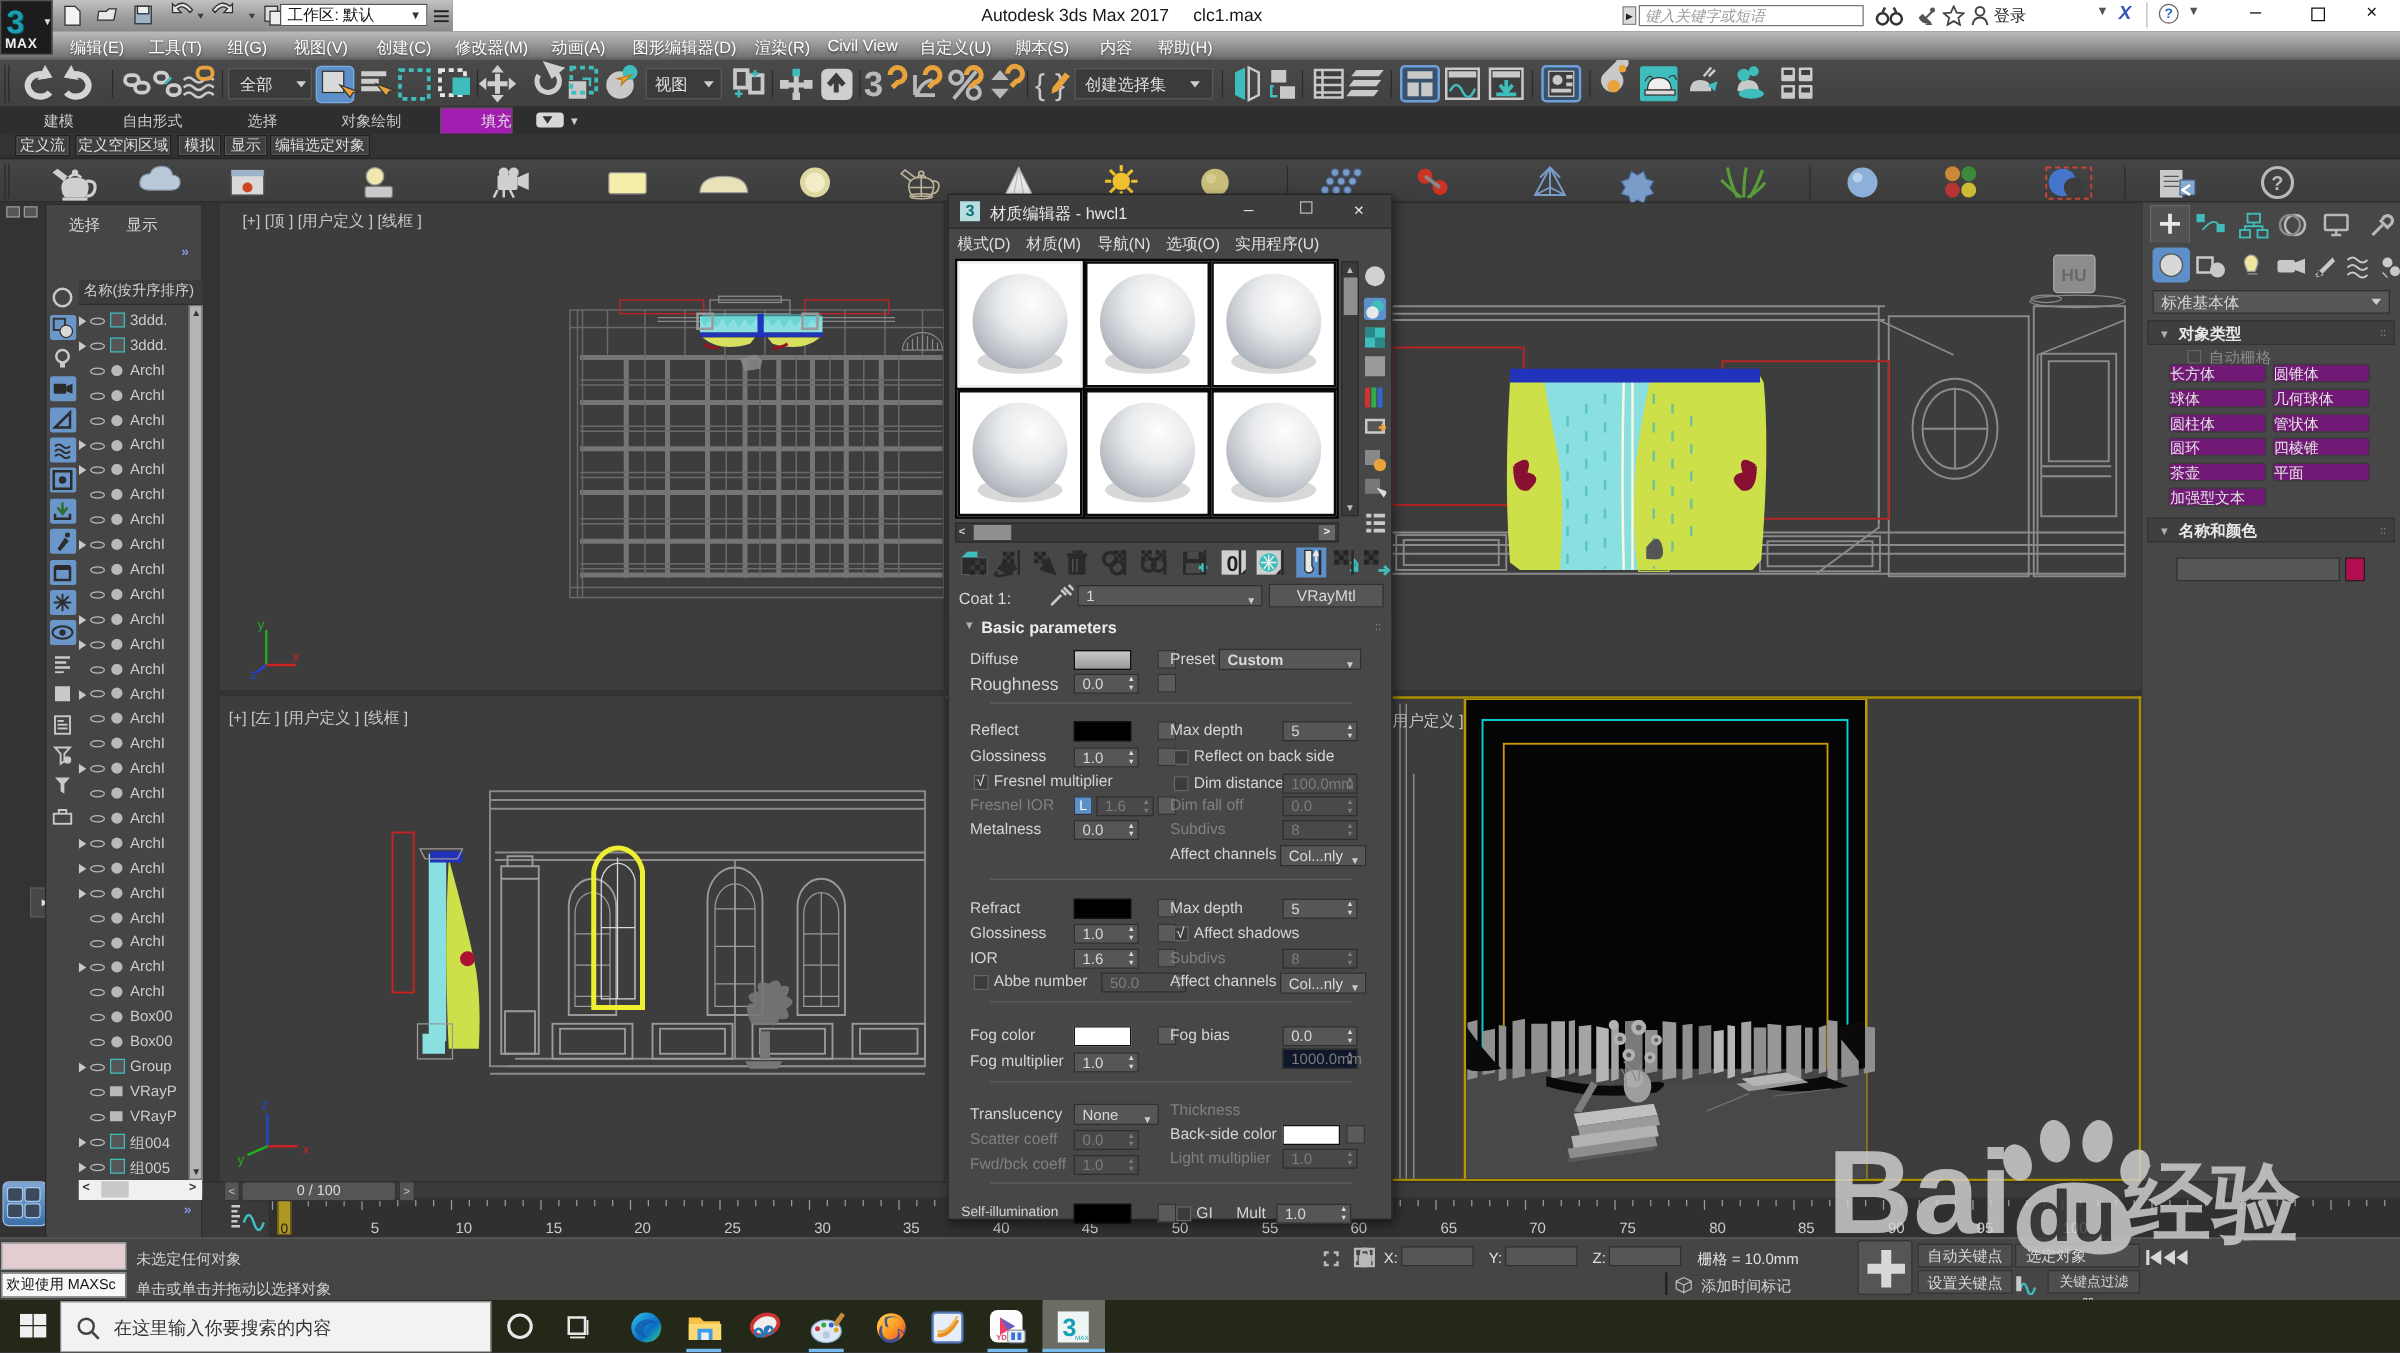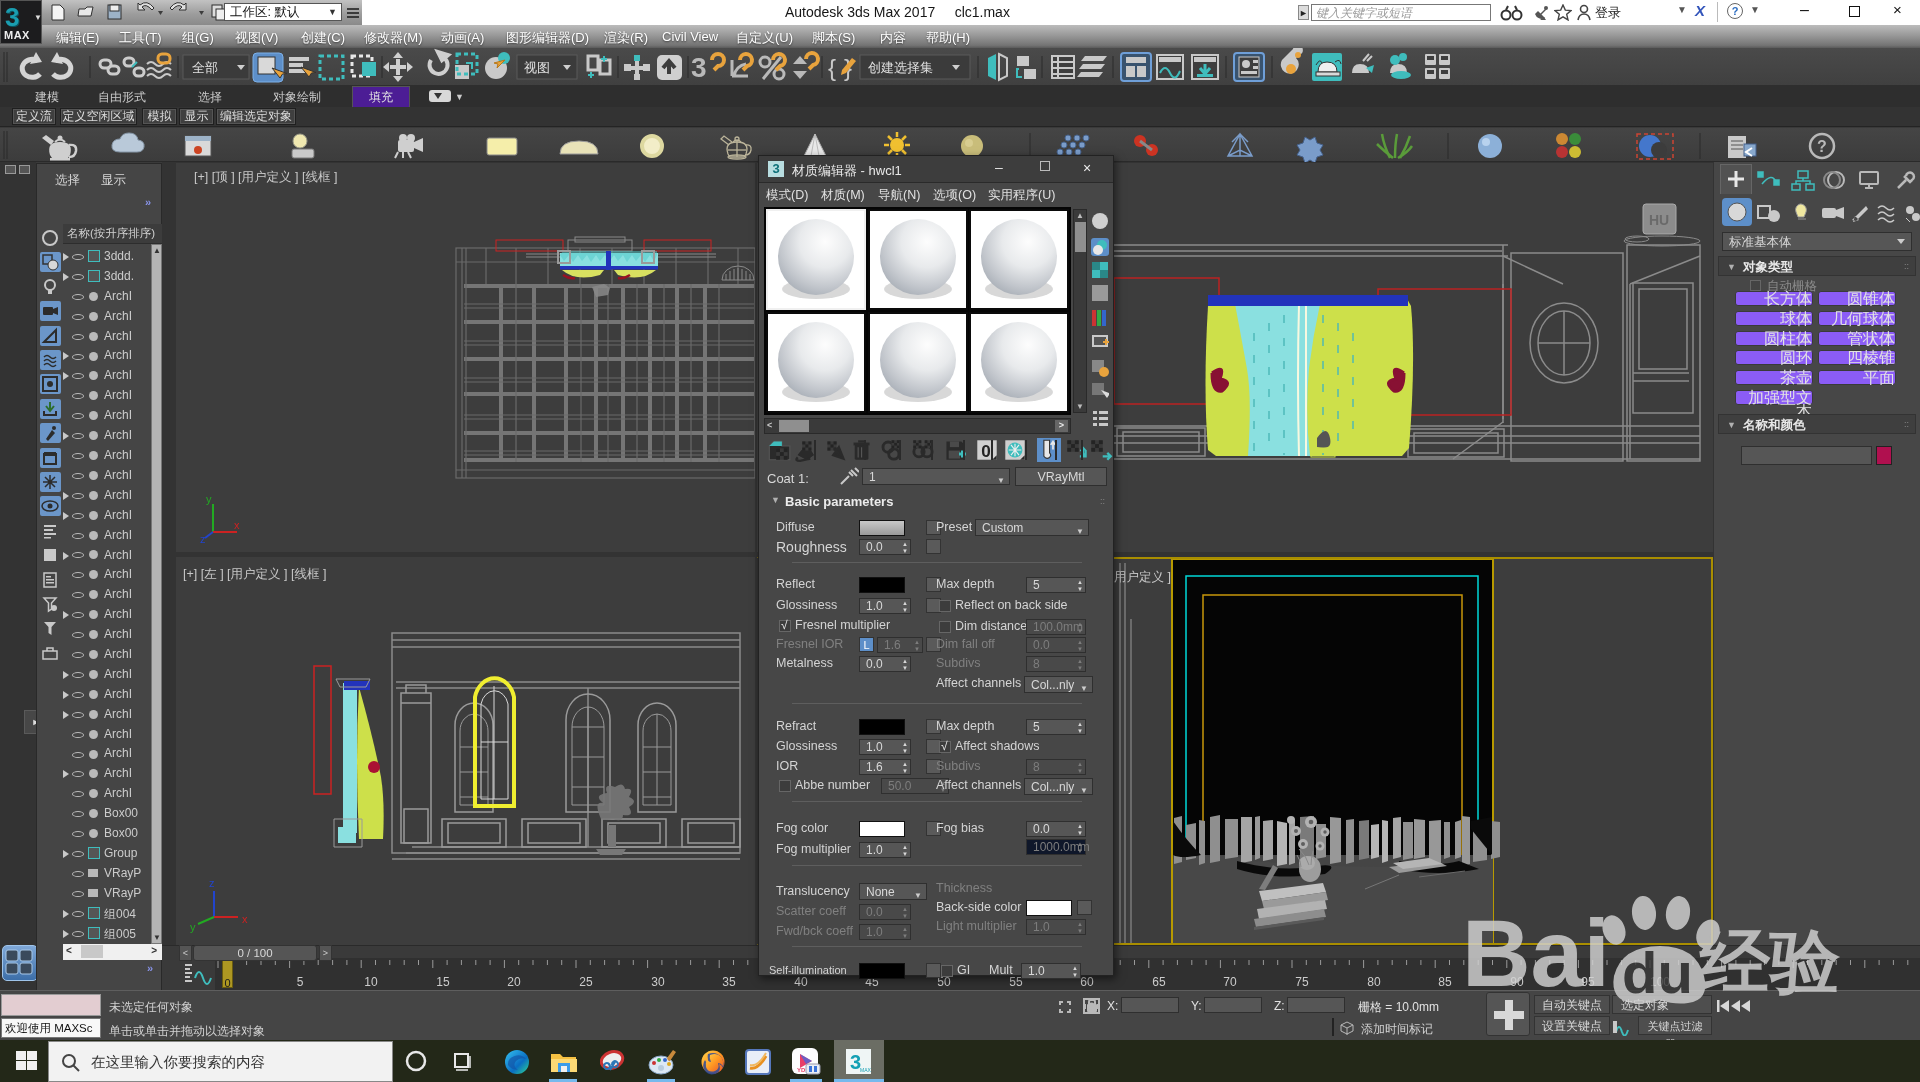--- a/index.html
+++ b/index.html
@@ -22,21 +22,21 @@
 #icontb{left:0;top:128px;width:1920px;height:34px;background:linear-gradient(#454545,#3c3c3c);border-bottom:1px solid #2a2a2a;}
 
 #leftdock{left:0;top:162px;width:36px;height:828px;background:#333333;}
 #explorer{left:36px;top:163px;width:126px;height:828px;background:#454545;border:1px solid #292929;}
 
 #vparea{left:162px;top:162px;width:1552px;height:783px;background:#333333;}
 .vp{position:absolute;background:#3d3d3d;overflow:hidden;}
 .vplabel{position:absolute;left:18px;top:6px;color:#c8c8c8;font-size:12.5px;white-space:nowrap;}
 
 #cmdpanel{left:1714px;top:162px;width:206px;height:831px;background:#474747;}
-.cpbtn{position:absolute;width:78px;height:15px;background:#8b5cf6;border-radius:3px;border:1px solid #3a3a3a;color:#e2e2e2;font-size:16px;line-height:14px;text-align:right;}
+.cpbtn{position:absolute;width:78px;height:15px;background:#701a75;border-radius:3px;border:1px solid #3a3a3a;color:#e2e2e2;font-size:12px;line-height:14px;text-align:left;}
 
 #matedit{left:758px;top:155px;width:356px;height:821px;background:#474747;border:1px solid #222;box-shadow:2px 3px 8px rgba(0,0,0,.5);z-index:20;}
 
 #ruler{left:162px;top:958px;width:1758px;height:32px;background:#303030;}
 #statusbar{left:0;top:990px;width:1920px;height:50px;background:#454545;}
 #taskbar{left:0;top:1040px;width:1920px;height:42px;background:#232818;z-index:30;}
 .field{background:#565656;border:1px solid #2f2f2f;color:#d8d8d8;}
 
 .etri{position:absolute;left:0;width:0;height:0;border:4px solid transparent;border-left:6px solid #c9c9c9;}
 .eeye{position:absolute;left:9px;width:12px;height:6px;border-radius:50%;border:1.5px solid #b9b9b9;}
@@ -320,21 +320,21 @@
             <rect x="1441" y="22" width="7" height="4"></rect>
           </g>
         </g>
 </svg>
 </div>
 <div class="abs" id="ribtabs">
   <span class="ribtab" style="left:35px;">建模</span>
   <span class="ribtab" style="left:98px;">自由形式</span>
   <span class="ribtab" style="left:198px;">选择</span>
   <span class="ribtab" style="left:273px;">对象绘制</span>
-  <span class="abs" style="left:352px;top:0;width:58px;height:21px;background:#4c1d95;border:1px solid #555;border-bottom:none;color:#e4e4e4;font-size:12px;text-align:center;line-height:20px;">填充</span>
+  <span class="abs" style="left:352px;top:0;width:58px;height:21px;background:#a21caf;border:1px solid #555;border-bottom:none;color:#e4e4e4;font-size:12px;text-align:right;line-height:20px;">填充</span>
   <span class="abs" style="left:429px;top:4px;width:22px;height:12px;background:#d8d8d8;border-radius:3px;"></span>
   <span class="abs" style="left:434px;top:7px;width:0;height:0;border:4px solid transparent;border-top:6px solid #333;"></span>
   <span class="abs" style="left:455px;top:6px;color:#ccc;font-size:9px;">▼</span>
 </div>
 <div class="abs" id="ribbtns">
   <span class="ribbtn" style="left:12px;width:44px;">定义流</span>
   <span class="ribbtn" style="left:60px;width:77px;">定义空闲区域</span>
   <span class="ribbtn" style="left:142px;width:35px;">模拟</span>
   <span class="ribbtn" style="left:179px;width:35px;">显示</span>
   <span class="ribbtn" style="left:216px;width:80px;">编辑选定对象</span>
@@ -1556,21 +1556,21 @@
  <span class="abs" style="left:256px;top:311px;width:92px;height:19px;background:#565656;border:1px solid #2f2f2f;color:#d8d8d8;font-size:12.5px;text-align:center;line-height:18px;">VRayMtl</span>
  <div class="abs" style="left:2px;top:336px;width:352px;height:20px;background:#474747;">
    <span class="abs" style="left:10px;top:3px;color:#b0b0b0;font-size:9px;">▼</span>
    <span class="abs" style="left:24px;top:2px;color:#ececec;font-size:13px;font-weight:bold;">Basic parameters</span>
    <span class="abs" style="right:8px;top:4px;color:#888;font-size:9px;">::</span>
  </div>
  <span class="abs" style="left:17px;top:364px;color:#d4d4d4;font-size:12.5px;font-weight:normal;">Diffuse</span>
 <span class="abs" style="left:100px;top:364px;width:46px;height:16px;background:linear-gradient(#c8c8c8,#9a9a9a);border:1px solid #111;"></span>
 <span class="abs" style="left:167px;top:364px;width:15px;height:15px;background:#5a5a5a;border:1px solid #333;"></span>
 <span class="abs" style="left:177px;top:364px;color:#d4d4d4;font-size:12.5px;font-weight:normal;">Preset</span>
-<span class="abs" style="left:216px;top:363px;width:114px;height:17px;background:#565656;border:1px solid #2f2f2f;color:#d8d8d8;font-size:12px;line-height:16px;padding-left:6px;">Custom<span style="position:absolute;right:4px;top:4px;color:#ccc;font-size:8px;">▼</span></span>
+<span class="abs" style="left:216px;top:363px;width:114px;height:17px;background:#565656;border:1px solid #2f2f2f;color:#d8d8d8;font-size:12px;line-height:16px;padding-left:6px;font-weight:bold;">Custom<span style="position:absolute;right:4px;top:4px;color:#ccc;font-size:8px;">▼</span></span>
 <span class="abs" style="left:17px;top:383px;color:#d4d4d4;font-size:14px;font-weight:normal;">Roughness</span>
 <span class="abs" style="left:100px;top:383px;width:52px;height:16px;background:#565656;border:1px solid #2f2f2f;color:#d8d8d8;font-size:12px;line-height:15px;padding-left:6px;">0.0<span style="position:absolute;right:2px;top:1px;color:#d8d8d8;font-size:6px;line-height:6.5px;">▲<br>▼</span></span>
 <span class="abs" style="left:167px;top:383px;width:15px;height:15px;background:#5a5a5a;border:1px solid #333;"></span>
 <span class="abs" style="left:33px;top:406px;width:290px;height:1px;background:#5e5e5e;"></span>
 <span class="abs" style="left:17px;top:421px;color:#d4d4d4;font-size:12.5px;font-weight:normal;">Reflect</span>
 <span class="abs" style="left:100px;top:421px;width:46px;height:16px;background:#000;border:1px solid #111;"></span>
 <span class="abs" style="left:167px;top:421px;width:15px;height:15px;background:#5a5a5a;border:1px solid #333;"></span>
 <span class="abs" style="left:177px;top:421px;color:#d4d4d4;font-size:12.5px;font-weight:normal;">Max depth</span>
 <span class="abs" style="left:267px;top:421px;width:60px;height:16px;background:#565656;border:1px solid #2f2f2f;color:#d8d8d8;font-size:12px;line-height:15px;padding-left:6px;">5<span style="position:absolute;right:2px;top:1px;color:#d8d8d8;font-size:6px;line-height:6.5px;">▲<br>▼</span></span>
 <span class="abs" style="left:17px;top:442px;color:#d4d4d4;font-size:12.5px;font-weight:normal;">Glossiness</span>

